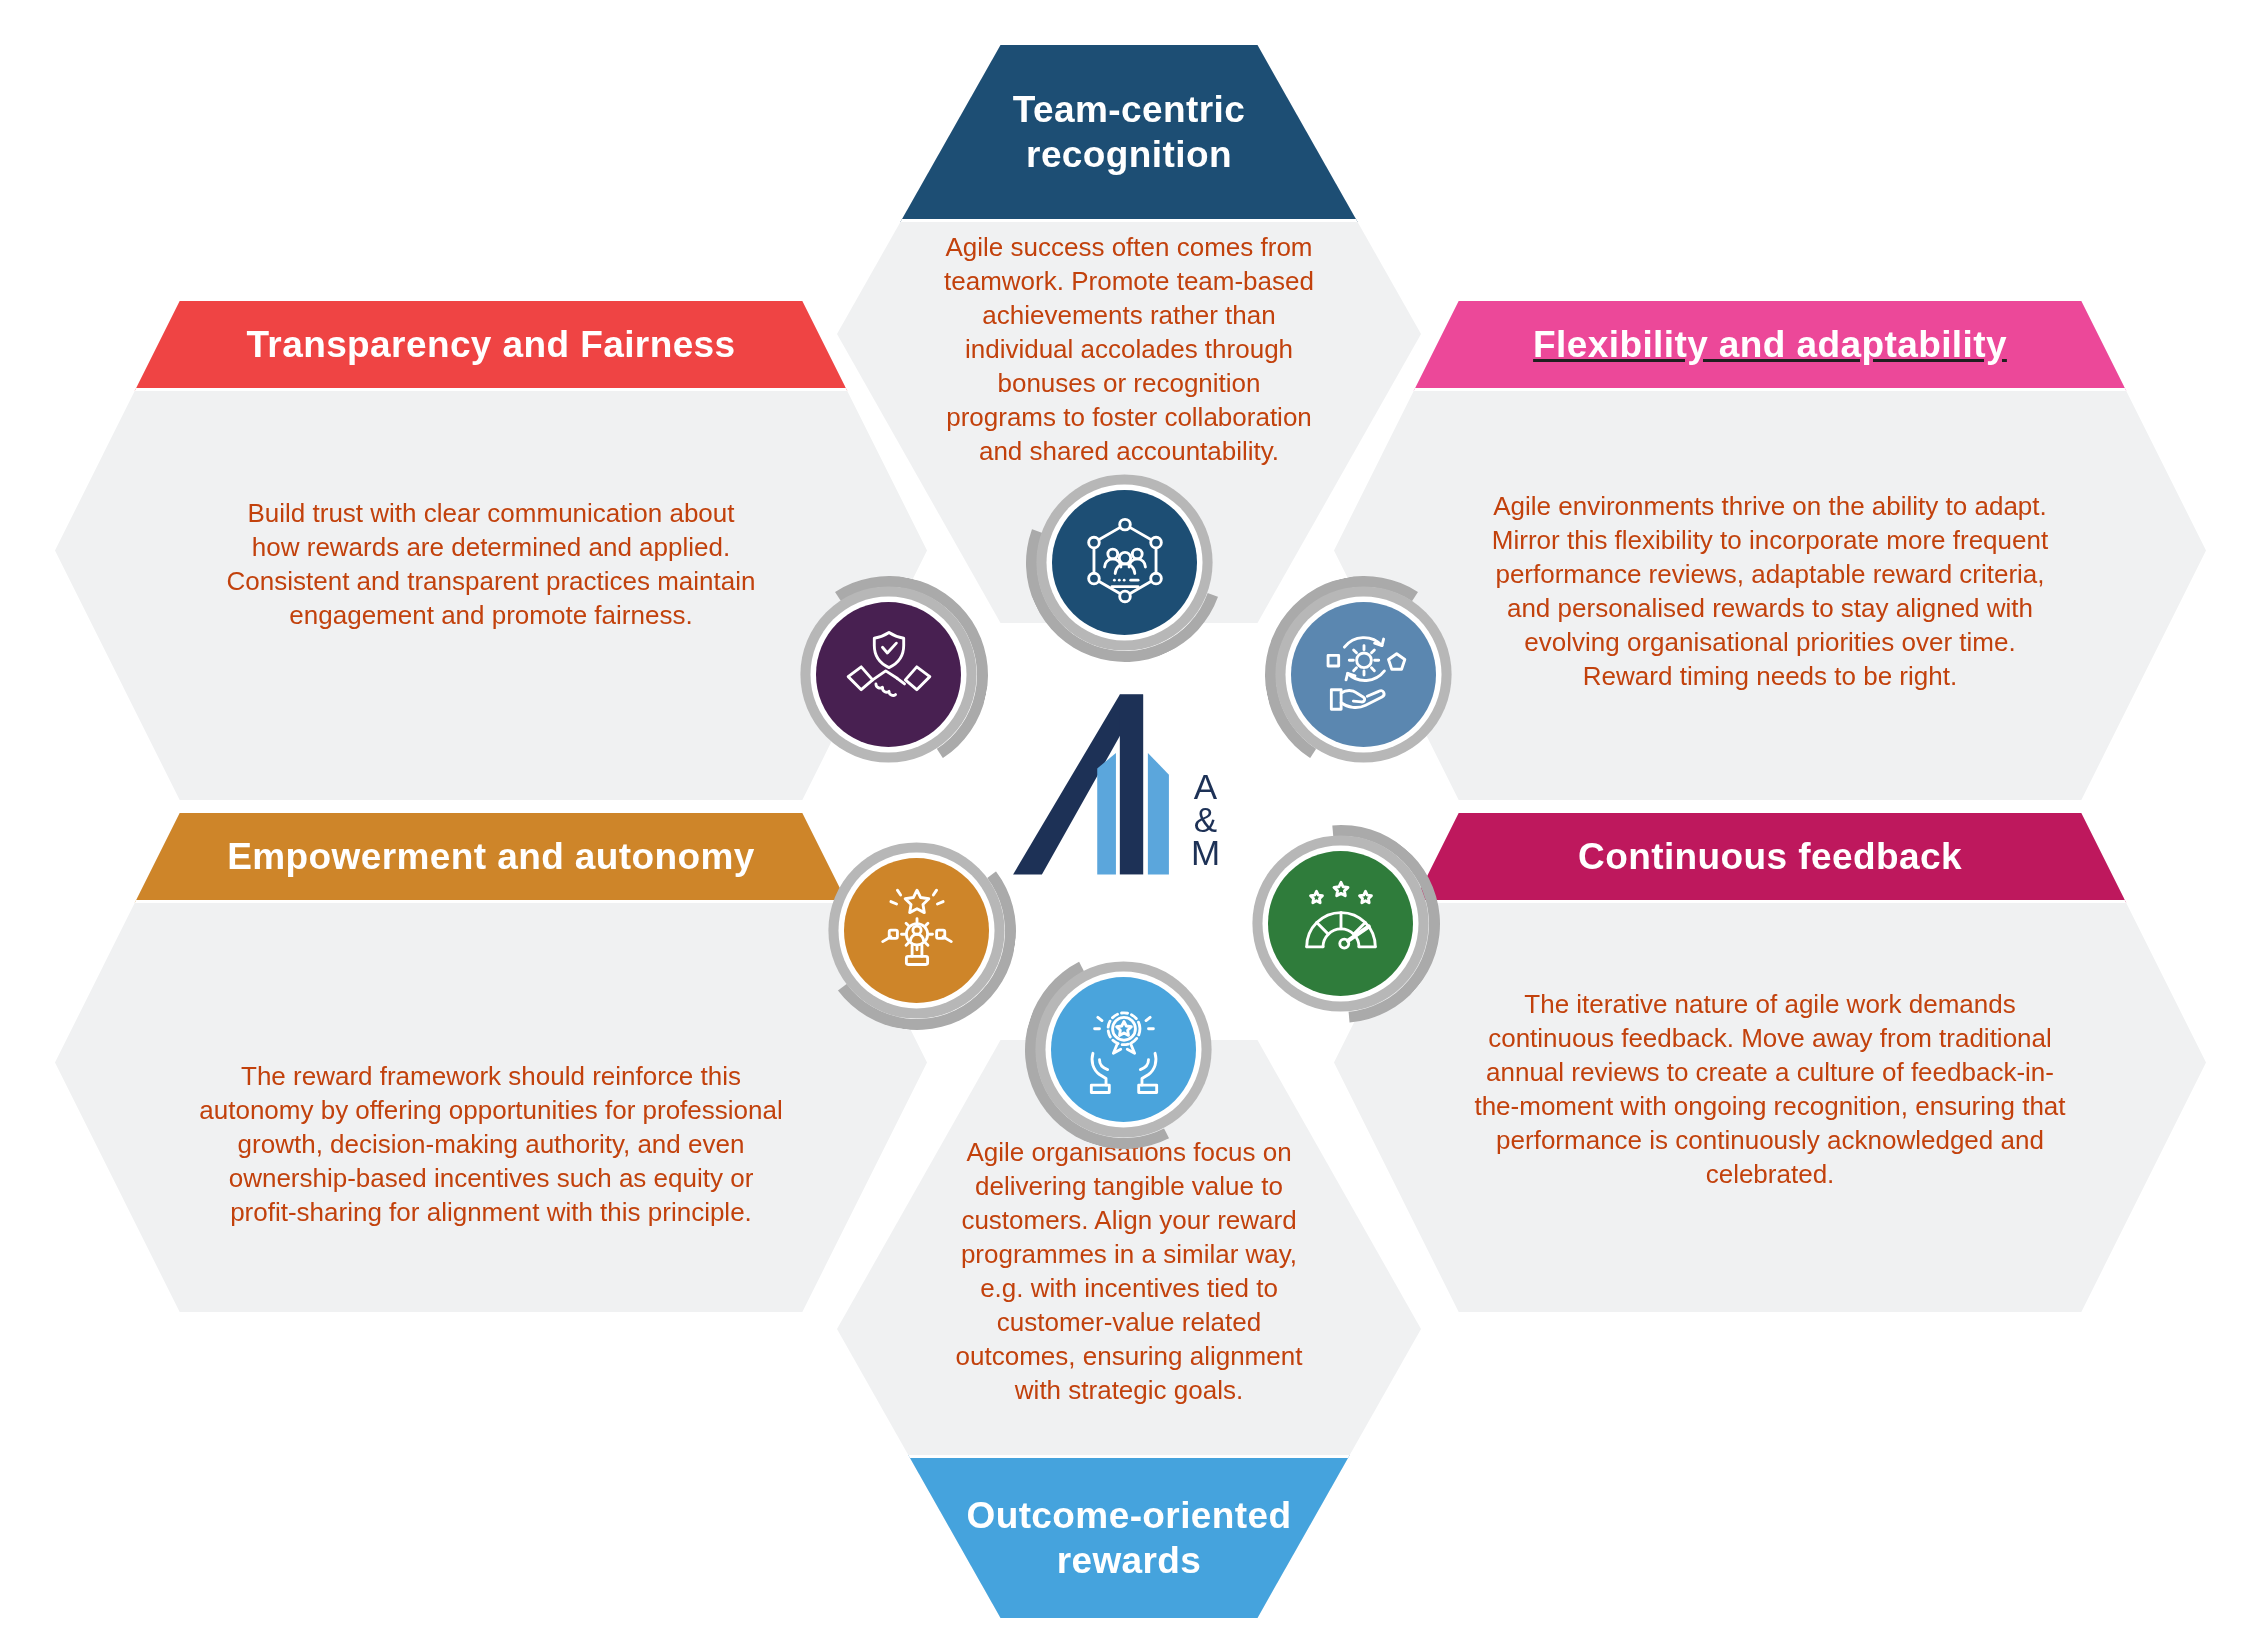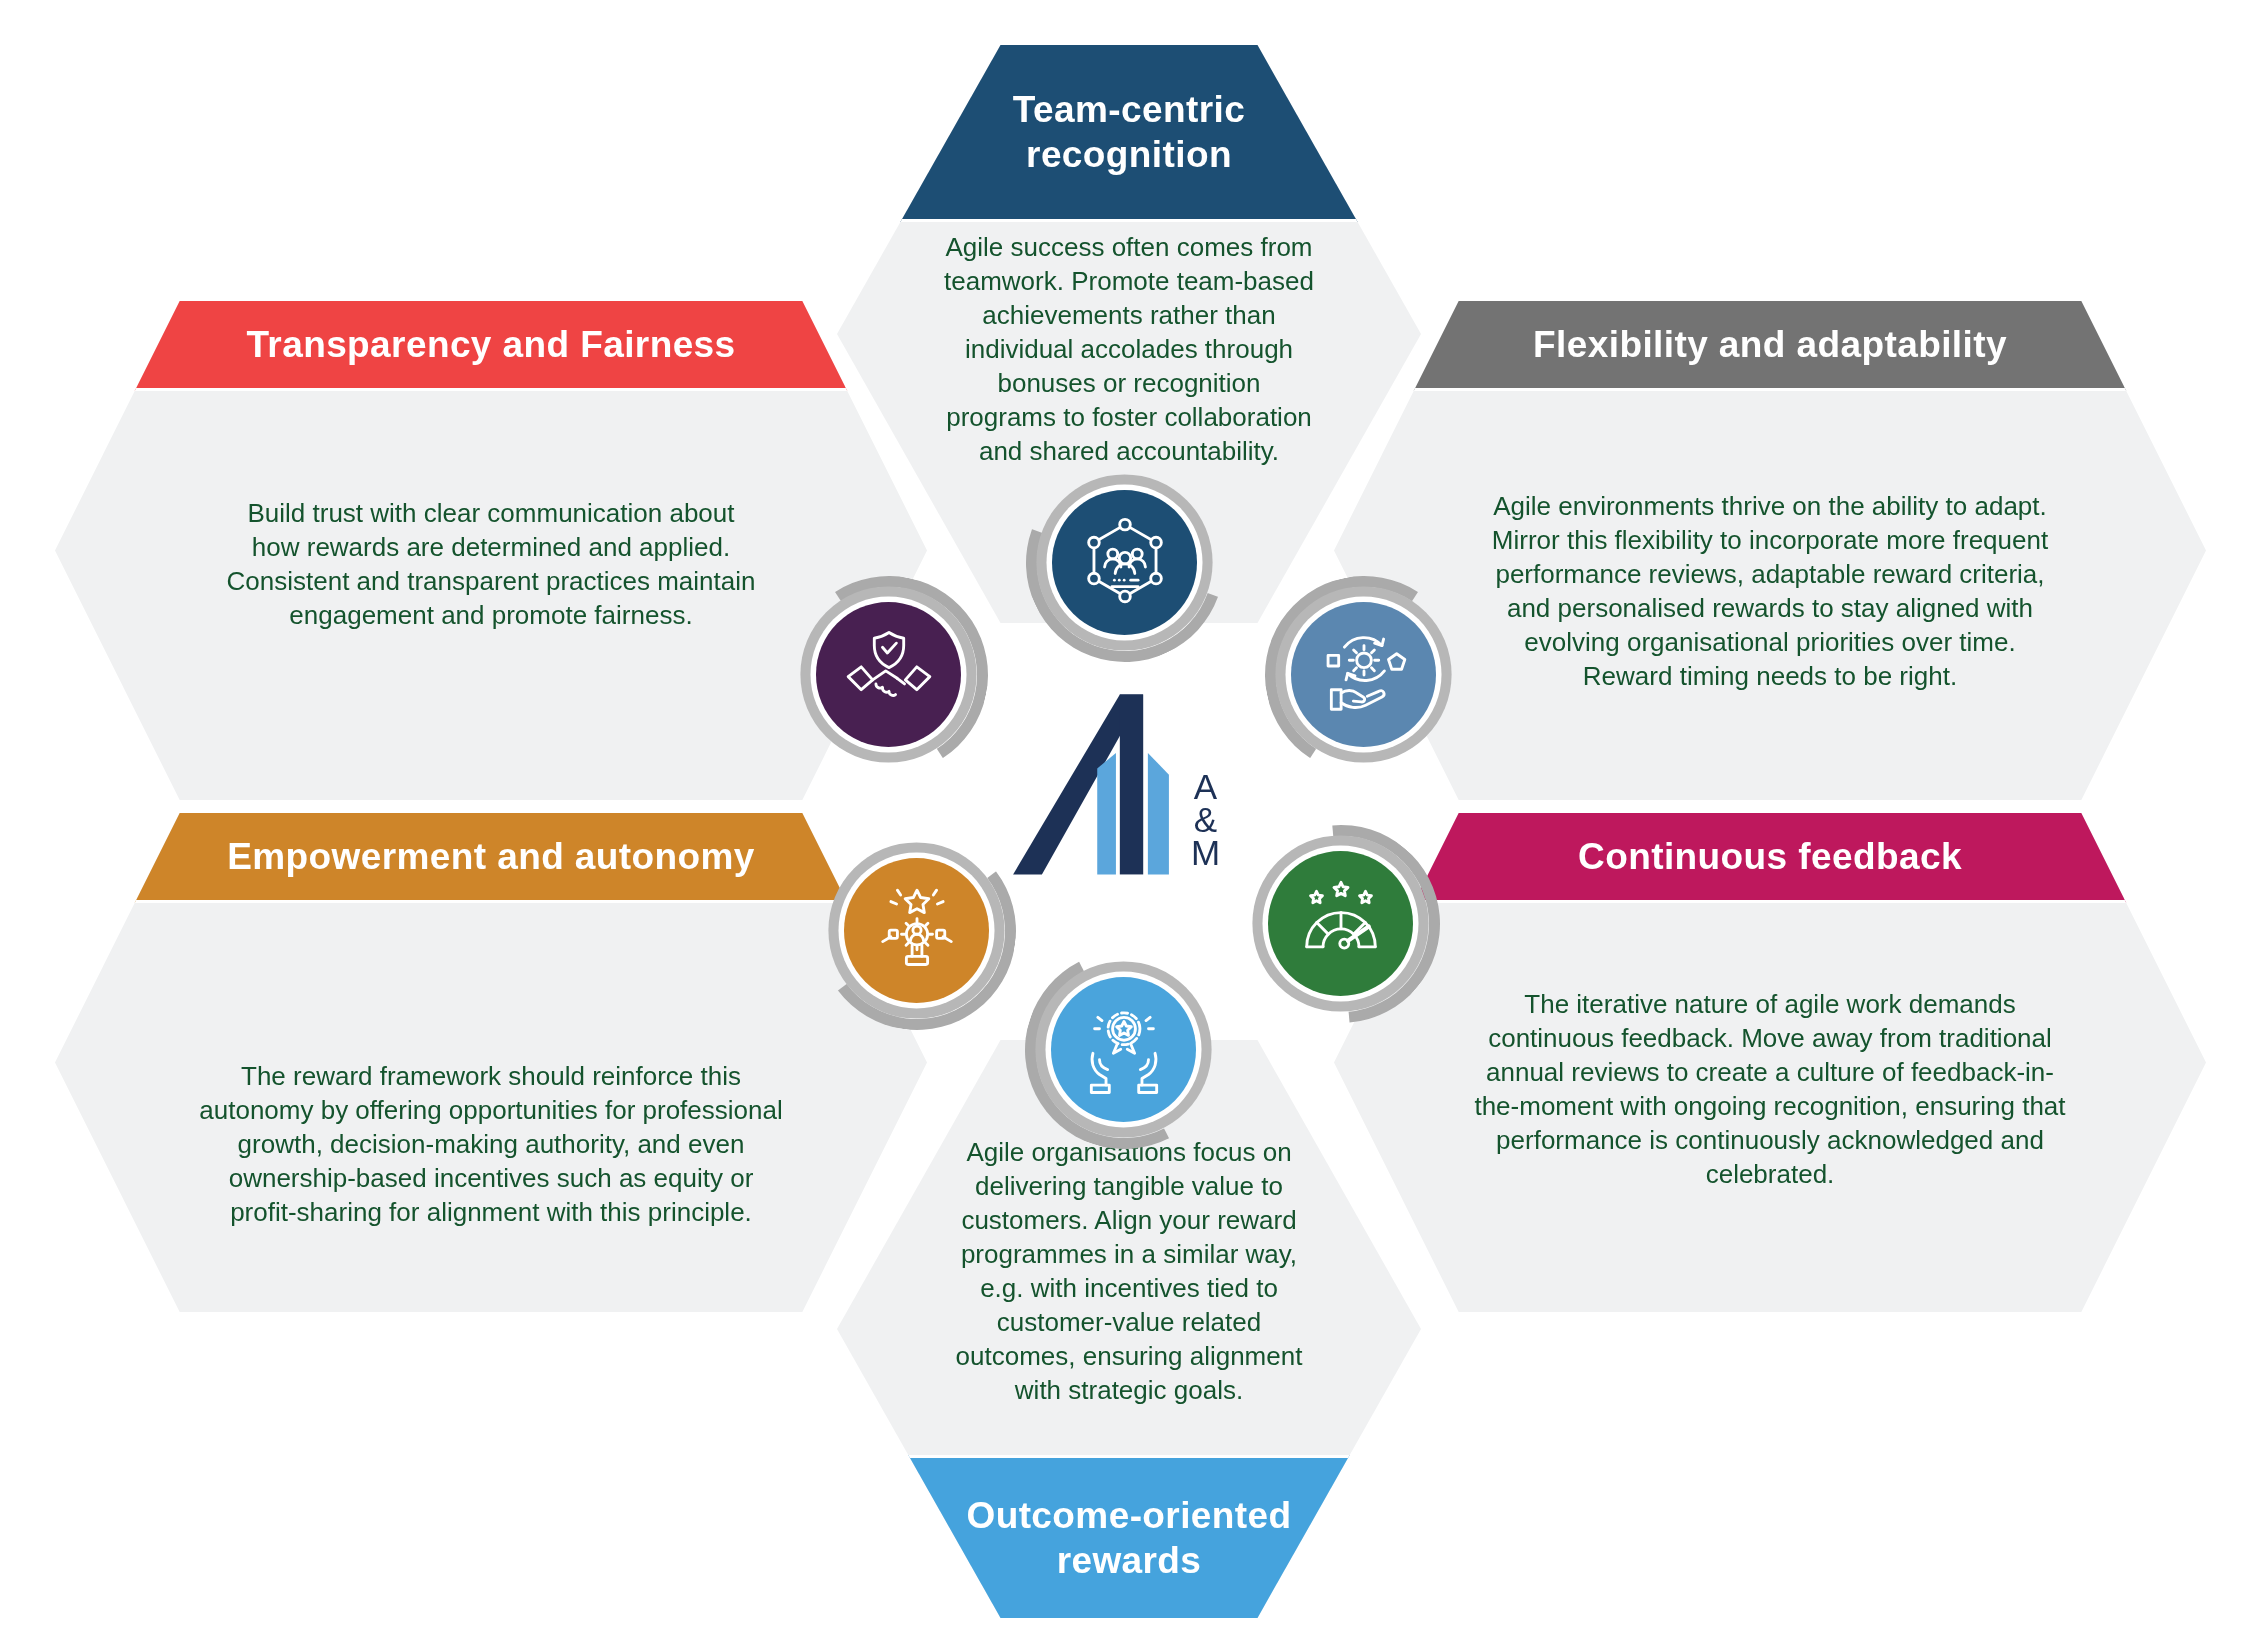--- a/index.html
+++ b/index.html
@@ -17,29 +17,29 @@
   #t4{left:55px;top:813px;width:872px;height:499px;}
   #t5{left:1334px;top:813px;width:872px;height:499px;}
   #t6{left:837px;top:1040px;width:584px;height:578px;}
   .band{position:absolute;left:0;right:0;display:flex;align-items:center;justify-content:center;}
   .band-top{top:0;border-bottom:3.9px solid #fff;}
   .band-bottom{bottom:0;border-top:3.9px solid #fff;justify-content:center;}
   #t1 .band{height:174px;}
   #t2 .band,#t3 .band,#t4 .band,#t5 .band{height:87px;}
   #t6 .band{height:160px;}
   #t1 .band{background:#1d4e74;} #t2 .band{background:#ef4444;}
-  #t3 .band{background:#737373;} #t4 .band{background:#ce8529;}
+  #t3 .band{background:#ec4899;text-decoration:underline;} #t4 .band{background:#ce8529;}
   #t5 .band{background:#be185d;} #t6 .band{background:#45a3dd;}
   .hex-title{
     margin:0;color:#ffffff;font-weight:bold;font-size:37px;line-height:1.22;
     text-align:center;white-space:pre-line;letter-spacing:0.4px;
   }
   .hex-body{
     position:absolute;margin:0;font-size:26px;line-height:34px;text-align:center;
-    white-space:pre-line;color:#14532d;left:50%;transform:translateX(-50%);
+    white-space:pre-line;color:#c2410c;left:50%;transform:translateX(-50%);
   }
   #t1 .hex-body{top:185px;width:467px;}
   #t2 .hex-body{top:195px;width:724px;}
   #t3 .hex-body{top:188px;width:779px;}
   #t4 .b1{top:132px;width:732px;}
   #t4 .b2{top:246px;width:763px;}
   #t5 .hex-body{top:174px;width:763px;}
   #t6 .hex-body{top:95px;width:467px;}
   
   .icon-wrap{position:absolute;width:187px;height:187px;z-index:3;}

